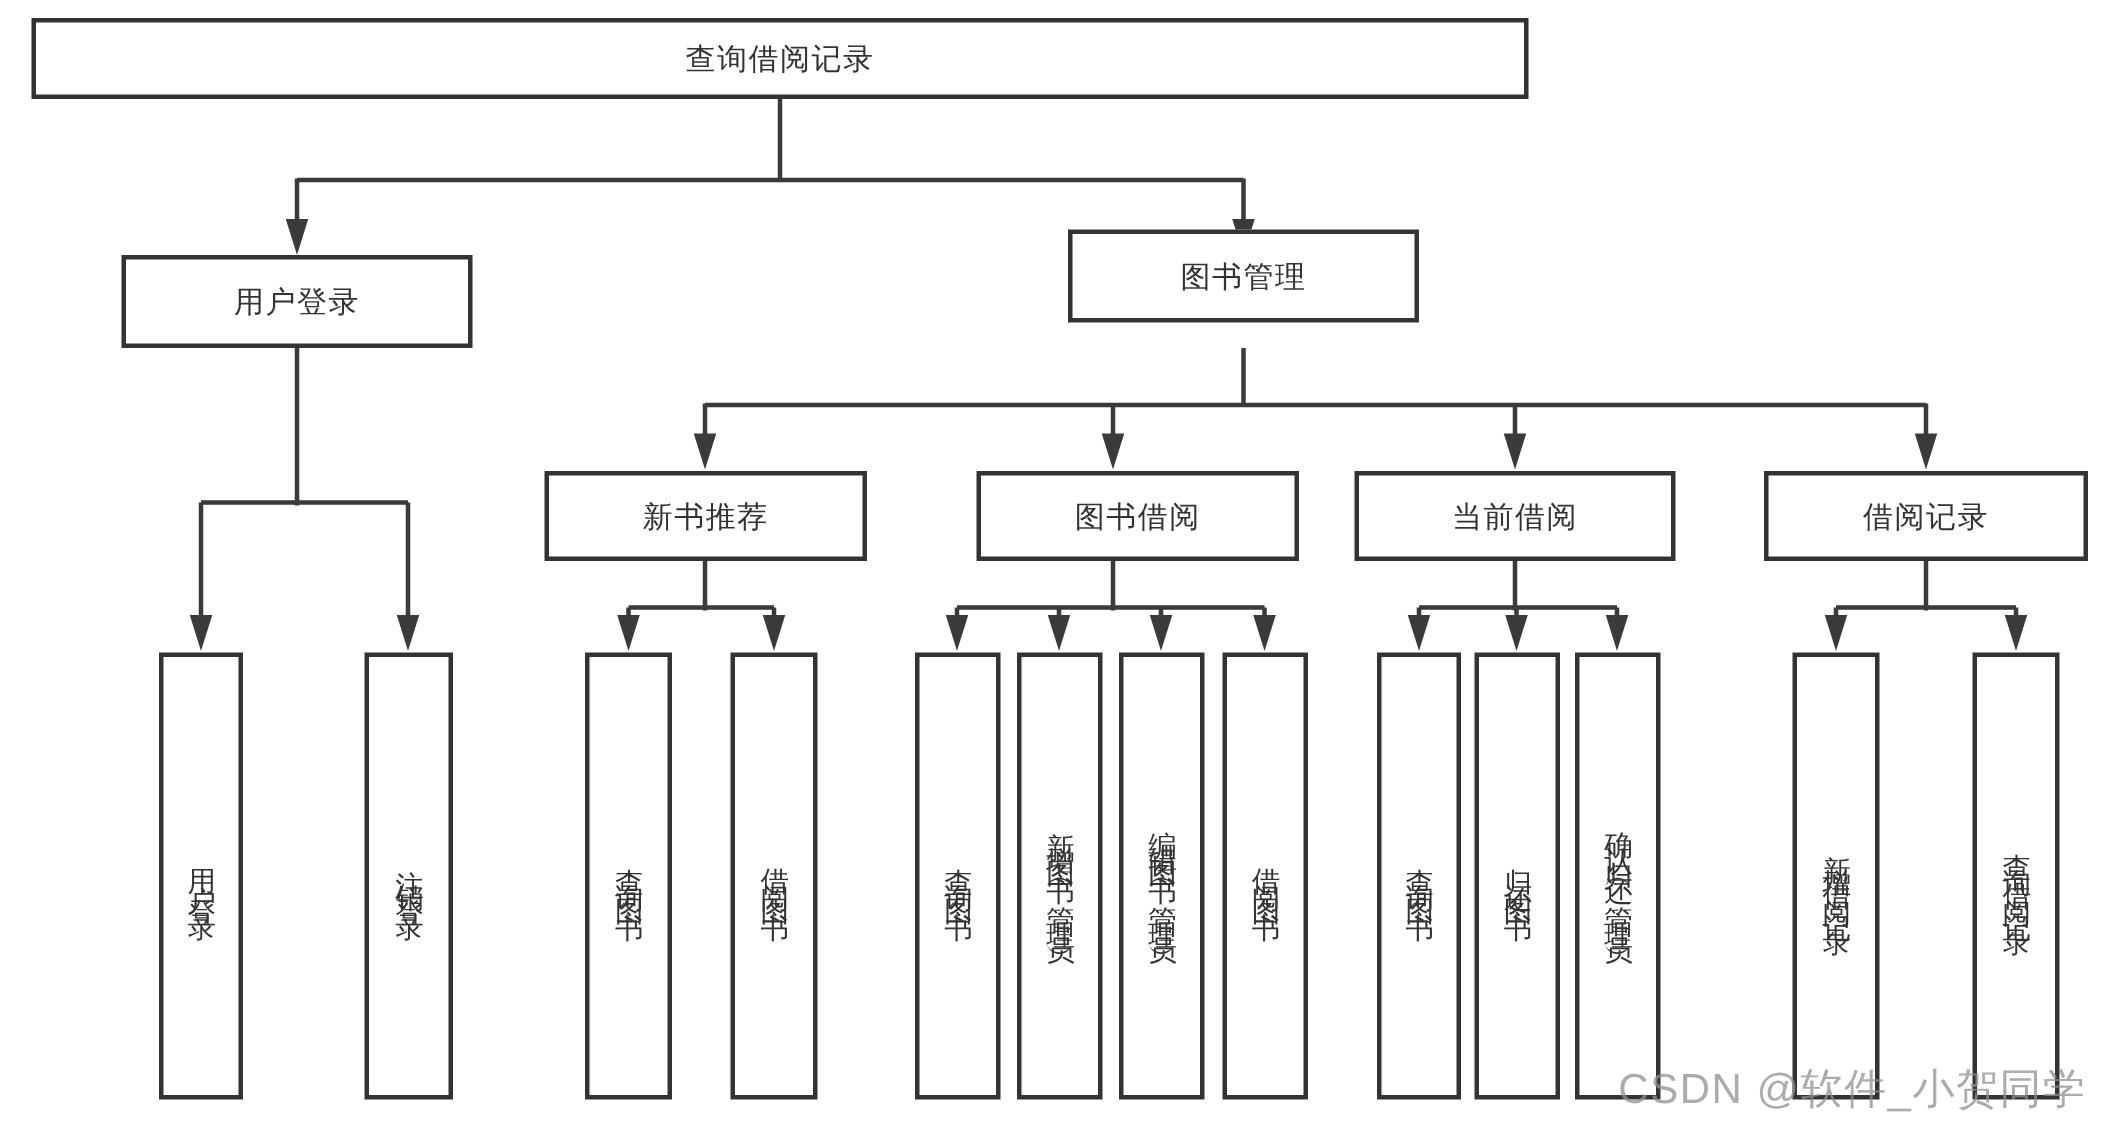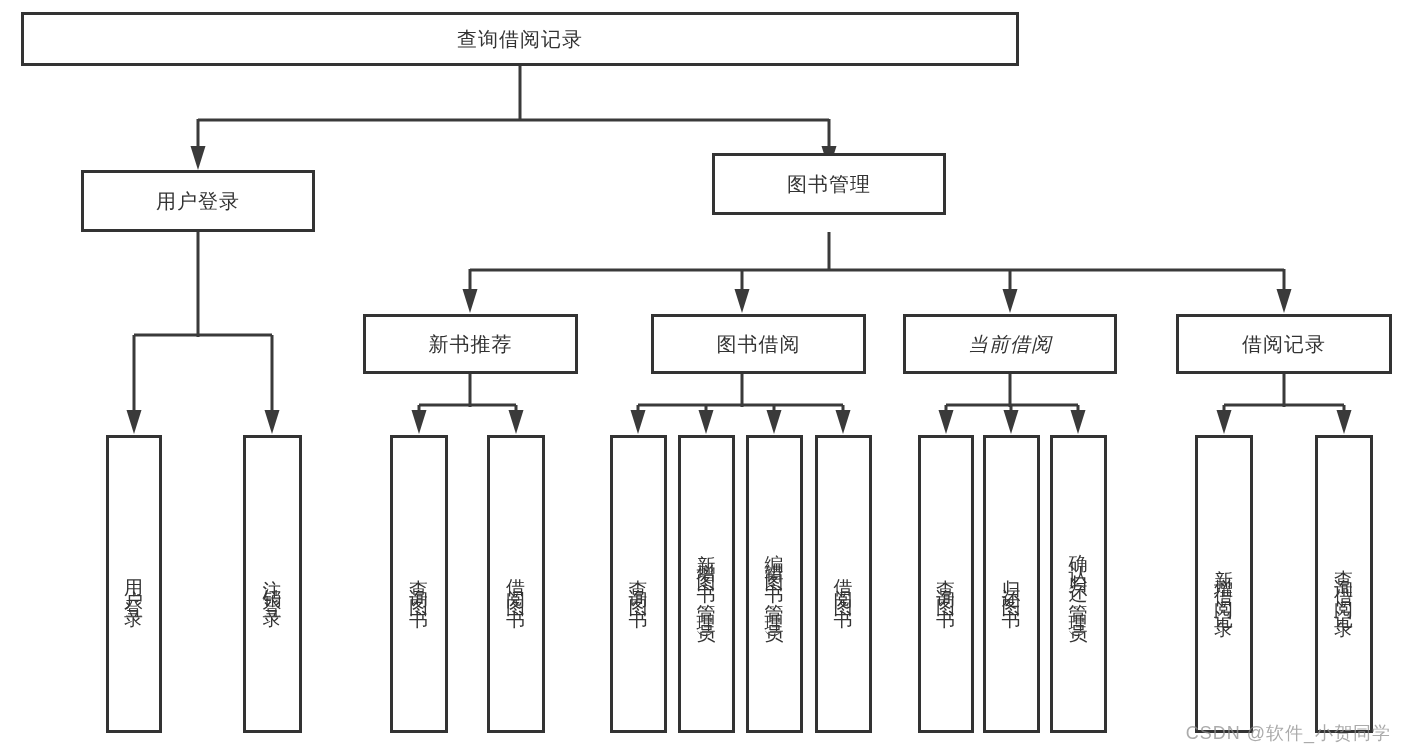--- a/index.html
+++ b/index.html
@@ -42,21 +42,21 @@
     font-size: 19px;
     line-height: 1;
     letter-spacing: 10px;
     color: #333333;
     white-space: nowrap;
   }
   .watermark {
     position: absolute;
     right: 14px;
     bottom: 2px;
-    font-size: 18px;
+    font-size: 28px;
     color: #8f8f8f;
     opacity: 0.75;
     letter-spacing: 1px;
     white-space: nowrap;
     pointer-events: none;
   }
 </style>
 </head>
 <body>
 
@@ -105,21 +105,21 @@
   <div class="node" style="left:712px; top:153px; width:234px; height:62px;">
     <span class="hlabel">图书管理</span>
   </div>
 
   <div class="node" style="left:363px; top:314px; width:215px; height:60px;">
     <span class="hlabel">新书推荐</span>
   </div>
   <div class="node" style="left:635px; top:314px; width:215px; height:60px;margin-left:16px;">
     <span class="hlabel">图书借阅</span>
   </div>
-  <div class="node" style="left:903px; top:314px; width:214px; height:60px;font-style:italic;">
+  <div class="node" style="left:903px; top:314px; width:214px; height:60px;">
     <span class="hlabel">当前借阅</span>
   </div>
   <div class="node" style="left:1176px; top:314px; width:216px; height:60px;">
     <span class="hlabel">借阅记录</span>
   </div>
 
   <div class="node" style="left:106px; top:435px; width:56px; height:298px;">
     <span class="vlabel">用户登录</span>
   </div>
   <div class="node" style="left:243px; top:435px; width:59px; height:298px;">

